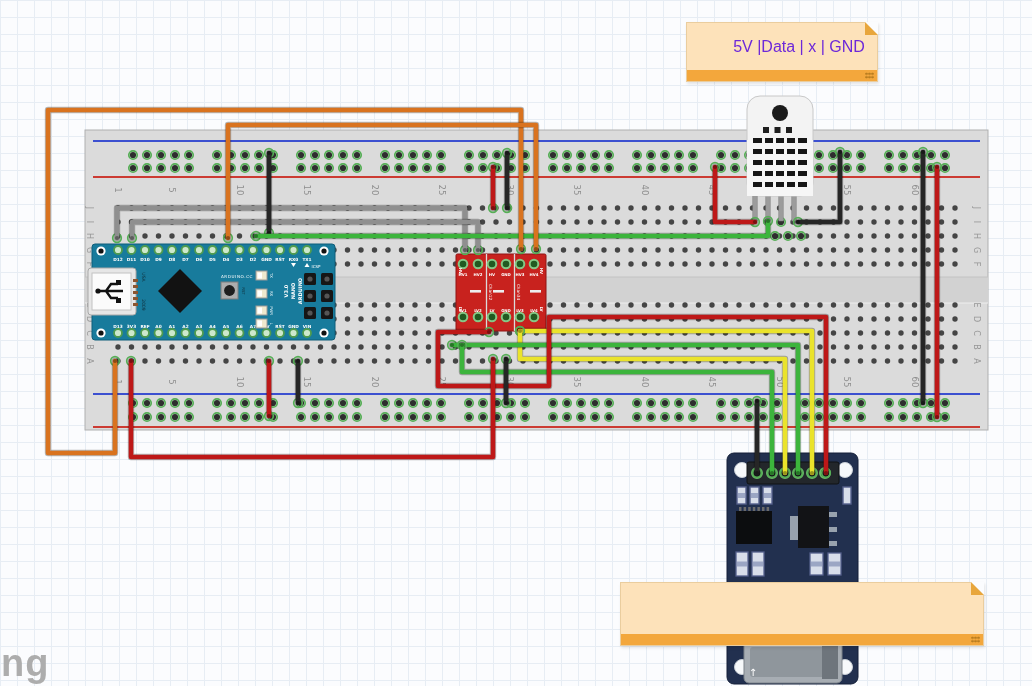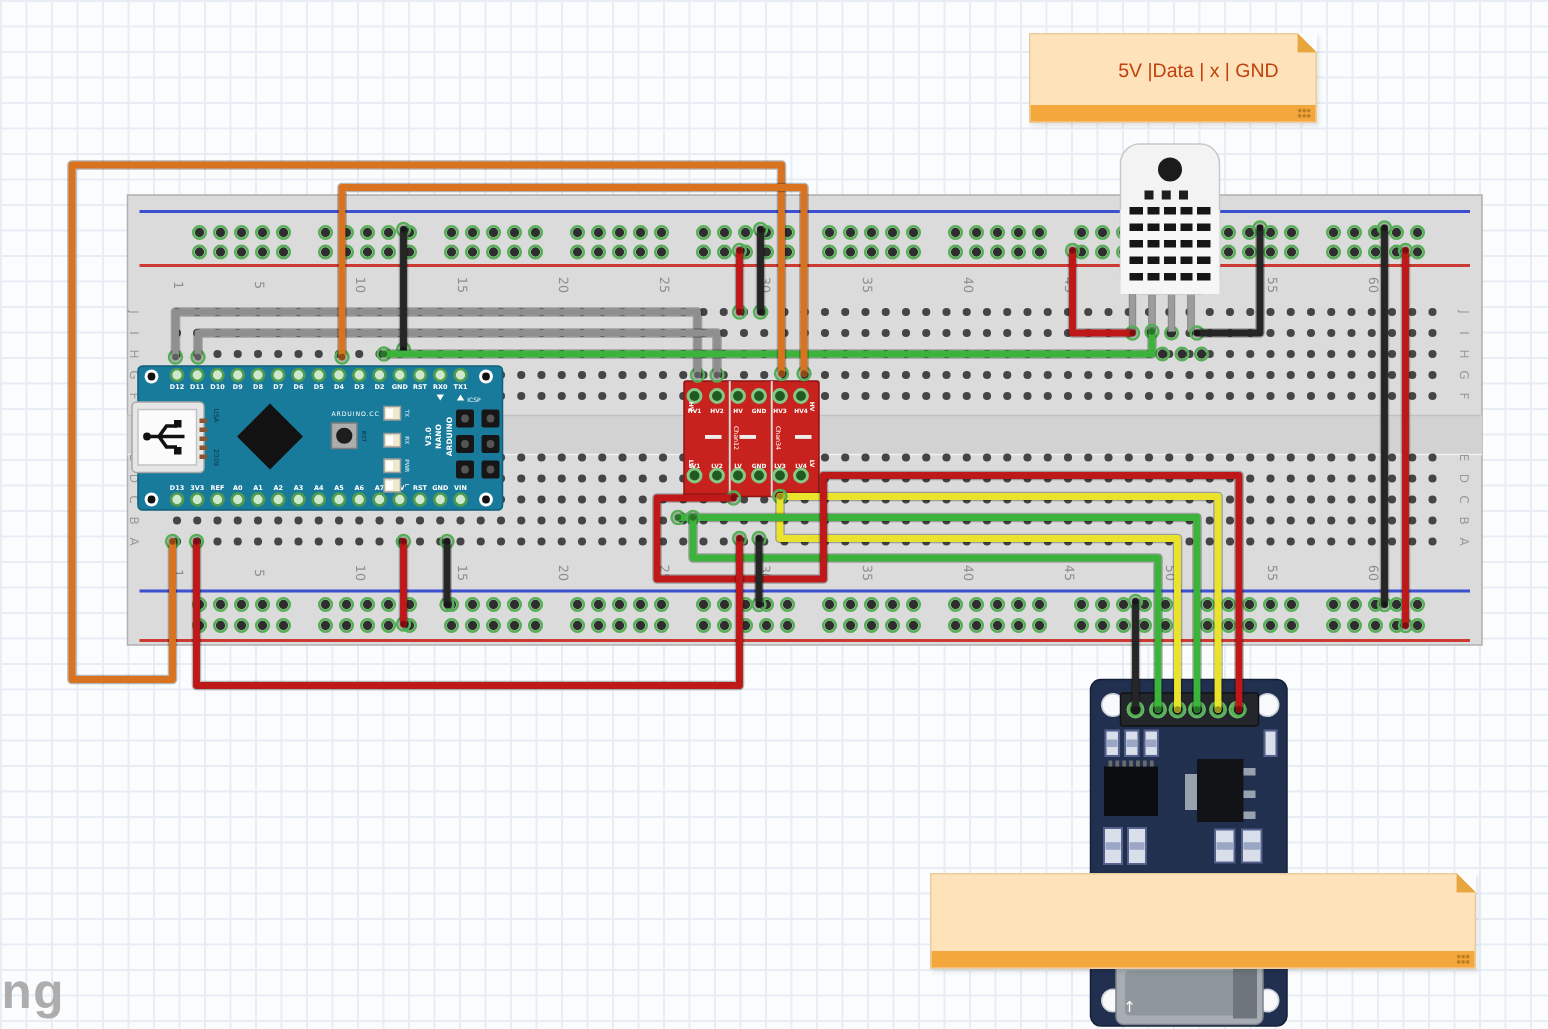--- a/index.html
+++ b/index.html
@@ -7,26 +7,26 @@
     font-family:"Liberation Sans",sans-serif;background:#FBFCFE;
     background-image:linear-gradient(to right,#E7EDF4 1px,transparent 1px),
                      linear-gradient(to bottom,#E7EDF4 1px,transparent 1px);
     background-size:17px 17px;}
   svg#cv{position:absolute;left:0;top:0;}
   .note{position:absolute;background:#FDE2BA;border:1px solid #EACD9E;
     box-shadow:1px 2px 3px rgba(0,0,0,.10);}
   .note::after{content:"";position:absolute;top:-1px;right:-1px;width:0;height:0;
     border-top:13px solid #FBFCFE;border-left:13px solid #E8A63C;}
   .note-txt{position:absolute;left:0;right:0;top:0;bottom:11px;display:flex;
-    align-items:center;justify-content:center;font-size:13px;color:#c2410c;white-space:pre;padding-left:34px;}
+    align-items:center;justify-content:center;font-size:16px;color:#6d28d9;white-space:pre;padding-left:34px;}
   .note-bar{position:absolute;left:0;right:0;bottom:0;height:11px;background:#F3A73C;}
   .note-bar::after{content:"";position:absolute;right:3px;top:2px;width:9px;height:7px;
     background-image:radial-gradient(circle,#B97D20 1px,transparent 1.4px);
     background-size:3px 3.5px;}
-  #watermark{position:absolute;left:1px;top:642px;font-size:33px;font-weight:bold;
+  #watermark{position:absolute;left:1px;top:642px;font-size:38px;font-weight:bold;
     color:#ADADAD;letter-spacing:1px;}
 </style>
 </head>
 <body>
 
 <div id="stage">
   <svg id="cv" width="1032" height="686">
       <g>
         <rect x="85" y="130" width="903" height="300" fill="#DBDBDB" stroke="#AFAFAF" stroke-width="1"></rect>
         <rect x="85" y="277" width="903" height="26" fill="#D2D2D2"></rect>

